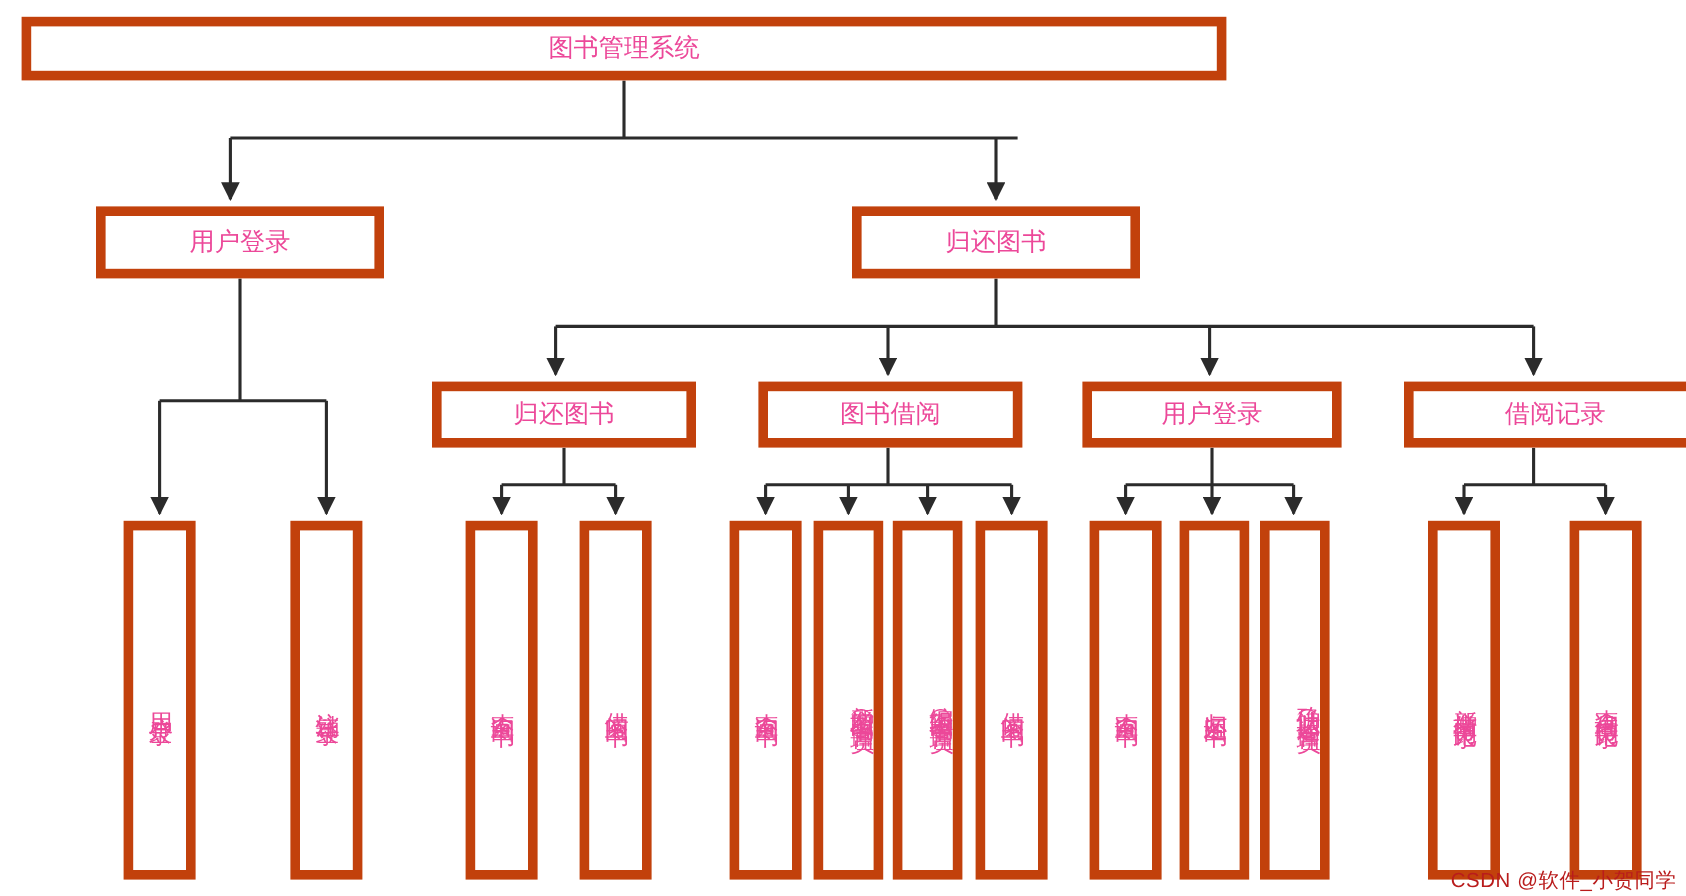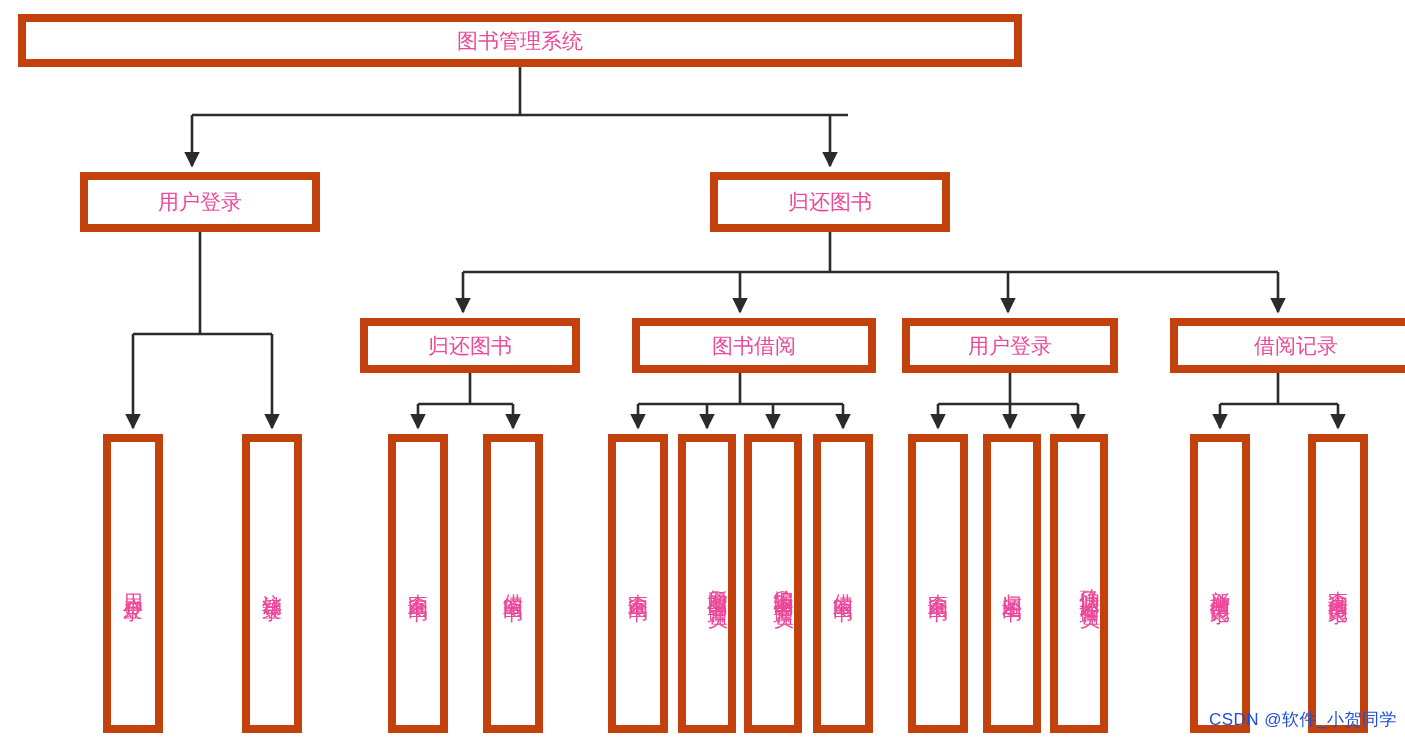--- a/index.html
+++ b/index.html
@@ -7,21 +7,21 @@
        font-family:"Liberation Sans","DejaVu Sans",sans-serif;}
   #diagram{position:relative;width:1405px;height:747px;}
   svg{position:absolute;top:0;left:0;width:1405px;height:747px;}
   .node{position:absolute;box-sizing:border-box;border:8px solid #c2410c;
         background:#ffffff;display:flex;align-items:center;justify-content:center;
         color:#ec4899;}
   .node.h{font-size:21px;line-height:1.2;white-space:nowrap;}
   .node.v{writing-mode:vertical-rl;text-orientation:upright;font-size:20px;
           letter-spacing:3px;line-height:1.05;}
   .node.v.top{align-items:flex-start;padding-top:6px;}
-  .watermark{position:absolute;right:8px;bottom:16px;font-size:17px;color:#1d4ed8;
+  .watermark{position:absolute;right:8px;bottom:2px;font-size:17px;color:#b91c1c;
              white-space:nowrap;letter-spacing:0.5px;}
 </style>
 </head>
 <body>
 
 <div id="diagram">
 
   <svg viewBox="0 0 1405 747" aria-hidden="true">
     <defs>
       <marker id="arrow" viewBox="0 0 10 10" refX="9" refY="5" markerWidth="6" markerHeight="6" orient="auto-start-reverse">
@@ -80,21 +80,21 @@
   <div class="node h" style="left:80px;top:172px;width:240px;height:60px;">
     <span>用户登录</span>
   </div>
   <div class="node h" style="left:710px;top:172px;width:240px;height:60px;">
     <span>归还图书</span>
   </div>
 
   <div class="node h" style="left:360px;top:318px;width:220px;height:55px;">
     <span>归还图书</span>
   </div>
-  <div class="node h" style="left:632px;top:318px;width:244px;height:55px;">
+  <div class="node h" style="left:632px;top:318px;width:220px;height:55px;">
     <span>图书借阅</span>
   </div>
   <div class="node h" style="left:902px;top:318px;width:216px;height:55px;">
     <span>用户登录</span>
   </div>
   <div class="node h" style="left:1170px;top:318px;width:252px;height:55px;">
     <span>借阅记录</span>
   </div>
 
   <div class="node v" style="left:103px;top:434px;width:60px;height:299px;">

